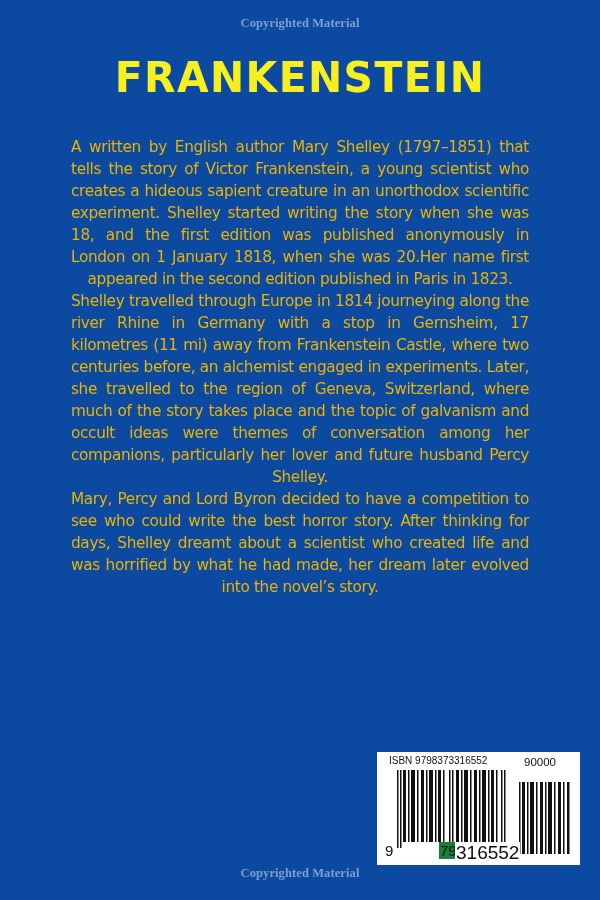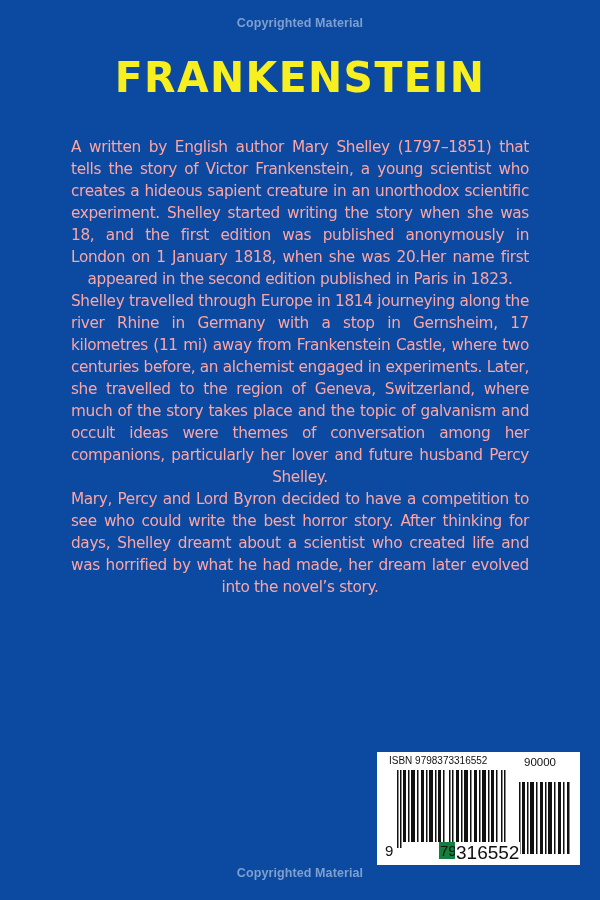--- a/index.html
+++ b/index.html
@@ -12,21 +12,21 @@
       background: #0b4aa0;
       position: relative;
       overflow: hidden;
       font-family: "DejaVu Sans", sans-serif;
     }
     .watermark {
       position: absolute;
       left: 0;
       width: 600px;
       text-align: center;
-      font-family: Liberation Sans, sans-serif;
+      font-family: Liberation Serif, serif;
       font-weight: bold;
       font-size: 12.5px;
       color: #7f9fcf;
       letter-spacing: 0.1px;
     }
     .watermark.top { top: 16px; }
     .watermark.bottom { top: 866px; }
     .title {
       position: absolute;
       top: 52px;
@@ -38,21 +38,21 @@
       font-size: 43px;
       color: #f7ef1f;
       letter-spacing: 1.5px;
       transform: scaleX(0.95);
     }
     .blurb {
       position: absolute;
       top: 136px;
       left: 71px;
       width: 458px;
-      color: #fca5a5;
+      color: #eab308;
       font-family: "DejaVu Sans", sans-serif;
       font-size: 15.3px;
       line-height: 22px;
     }
     .blurb p {
       margin: 0;
       text-align: justify;
       text-align-last: center;
       letter-spacing: -0.35px;
     }

